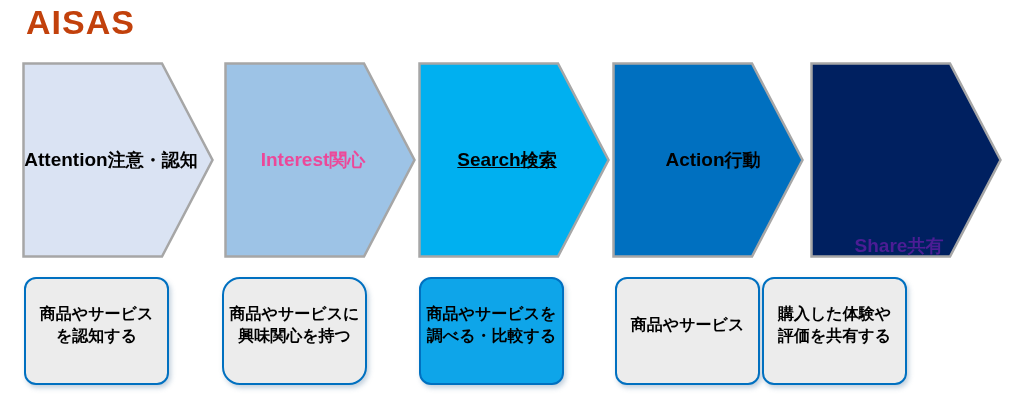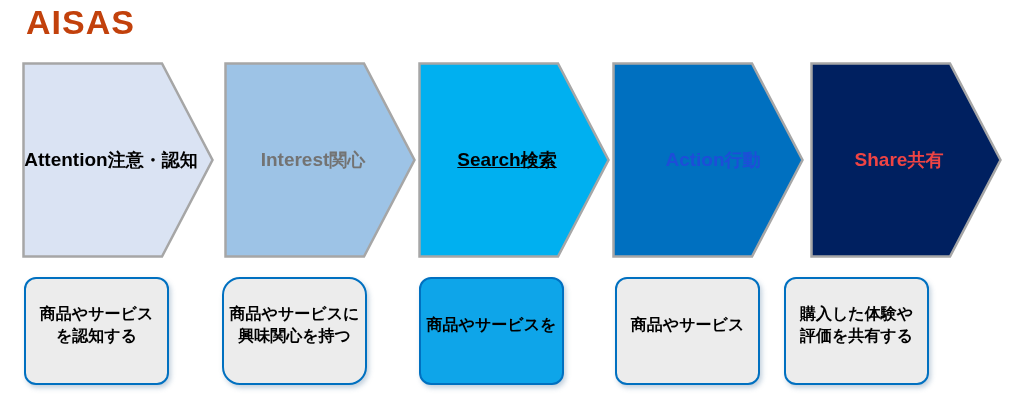--- a/index.html
+++ b/index.html
@@ -70,89 +70,90 @@
   .stage.s0 { left: 22px; }
   .stage.s1 { left: 224px; }
   .stage.s2 { left: 418px; }
   .stage.s3 { left: 612px; }
   .stage.s4 { left: 810px; }
   
   .desc-box.b0 { left: 24px; }
   .desc-box.b1 { left: 222px; border-radius: 18px; }
   .desc-box.b2 { left: 419px; }
   .desc-box.b3 { left: 615px; }
-  .desc-box.b4 { left: 784px; }
+  .desc-box.b4 { left: 762px; }
 </style>
 </head>
 <body>
 
 <h1 class="page-title">AISAS</h1>
 
 <div class="stage s0">
   <svg viewBox="0 0 192 196">
     <polygon points="1.5,1.5 140,1.5 190.5,98 140,194.5 1.5,194.5" stroke-width="2.5" stroke-linejoin="miter" fill="#dae3f3" stroke="#a6a6a6"></polygon>
   </svg>
   <div class="stage-text" style="color: rgb(0, 0, 0);">
     <span class="en">Attention</span>
     <span class="ja">注意・認知</span>
   </div>
 </div>
 
 <div class="stage s1">
   <svg viewBox="0 0 192 196">
     <polygon points="1.5,1.5 140,1.5 190.5,98 140,194.5 1.5,194.5" stroke-width="2.5" stroke-linejoin="miter" fill="#9dc3e6" stroke="#a6a6a6"></polygon>
   </svg>
-  <div class="stage-text" style="color: #737373;">
+  <div class="stage-text" style="color: #ec4899;">
     <span class="en">Interest</span>
     <span class="ja">関心</span>
   </div>
 </div>
 
 <div class="stage s2">
   <svg viewBox="0 0 192 196">
     <polygon points="1.5,1.5 140,1.5 190.5,98 140,194.5 1.5,194.5" stroke-width="2.5" stroke-linejoin="miter" fill="#00b0f0" stroke="#a6a6a6"></polygon>
   </svg>
   <div class="stage-text" style="color: rgb(0, 0, 0); text-decoration: underline;">
     <span class="en">Search</span>
     <span class="ja">検索</span>
   </div>
 </div>
 
 <div class="stage s3">
   <svg viewBox="0 0 192 196">
     <polygon points="1.5,1.5 140,1.5 190.5,98 140,194.5 1.5,194.5" stroke-width="2.5" stroke-linejoin="miter" fill="#0070c0" stroke="#a6a6a6"></polygon>
   </svg>
-  <div class="stage-text" style="color: #1d4ed8; padding-left: 24px;">
+  <div class="stage-text" style="color: #000000; padding-left: 24px;">
     <span class="en">Action</span>
     <span class="ja">行動</span>
   </div>
 </div>
 
 <div class="stage s4">
   <svg viewBox="0 0 192 196">
     <polygon points="1.5,1.5 140,1.5 190.5,98 140,194.5 1.5,194.5" stroke-width="2.5" stroke-linejoin="miter" fill="#002060" stroke="#a6a6a6"></polygon>
   </svg>
-  <div class="stage-text" style="color: #ef4444;">
+  <div class="stage-text" style="color: #4c1d95; align-items: flex-end;">
     <span class="en">Share</span>
     <span class="ja">共有</span>
   </div>
 </div>
 
 <div class="desc-box b0" style="border-color: rgb(0, 112, 192); background-color: rgb(236, 236, 236);">
   <span>商品やサービス</span>
   <span>を認知する</span>
 </div>
 
 <div class="desc-box b1" style="border-color: rgb(0, 112, 192); background-color: rgb(236, 236, 236);">
   <span>商品やサービスに</span>
   <span>興味関心を持つ</span>
 </div>
 
 <div class="desc-box b2" style="border-color: rgb(0, 112, 192); background-color: #0ea5e9;">
   <span>商品やサービスを</span>
+  <span>調べる・比較する</span>
 </div>
 
 <div class="desc-box b3" style="border-color: rgb(0, 112, 192); background-color: rgb(236, 236, 236);">
   <span>商品やサービス</span>
 </div>
 
 <div class="desc-box b4" style="border-color: rgb(0, 112, 192); background-color: rgb(236, 236, 236);">
   <span>購入した体験や</span>
   <span>評価を共有する</span>
 </div>

